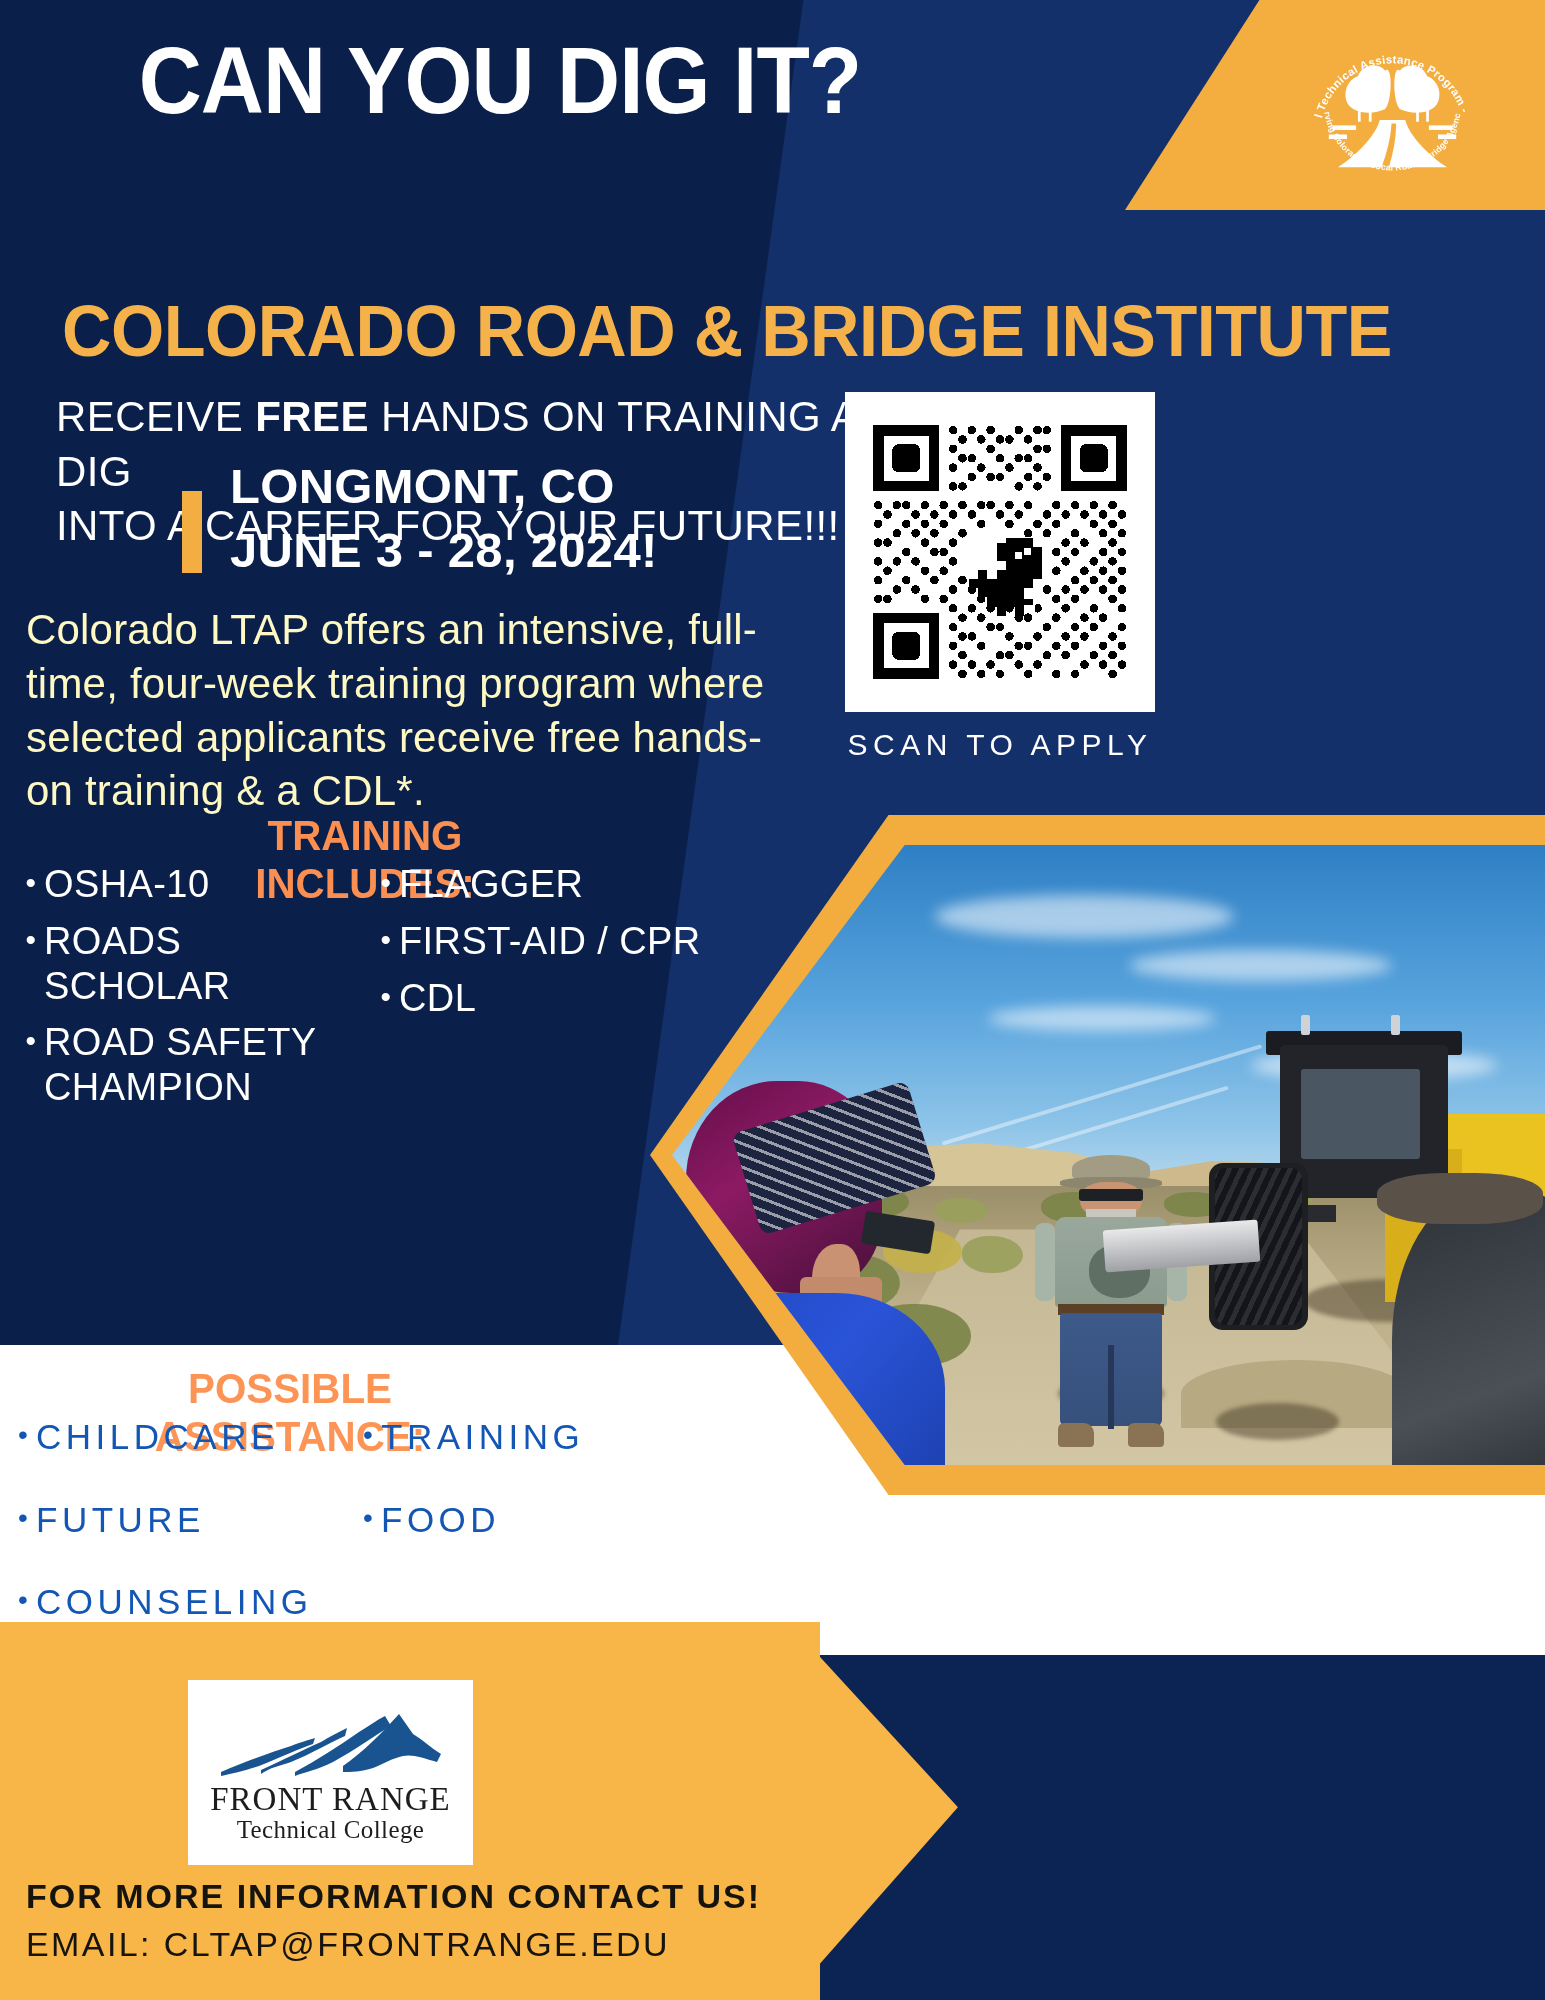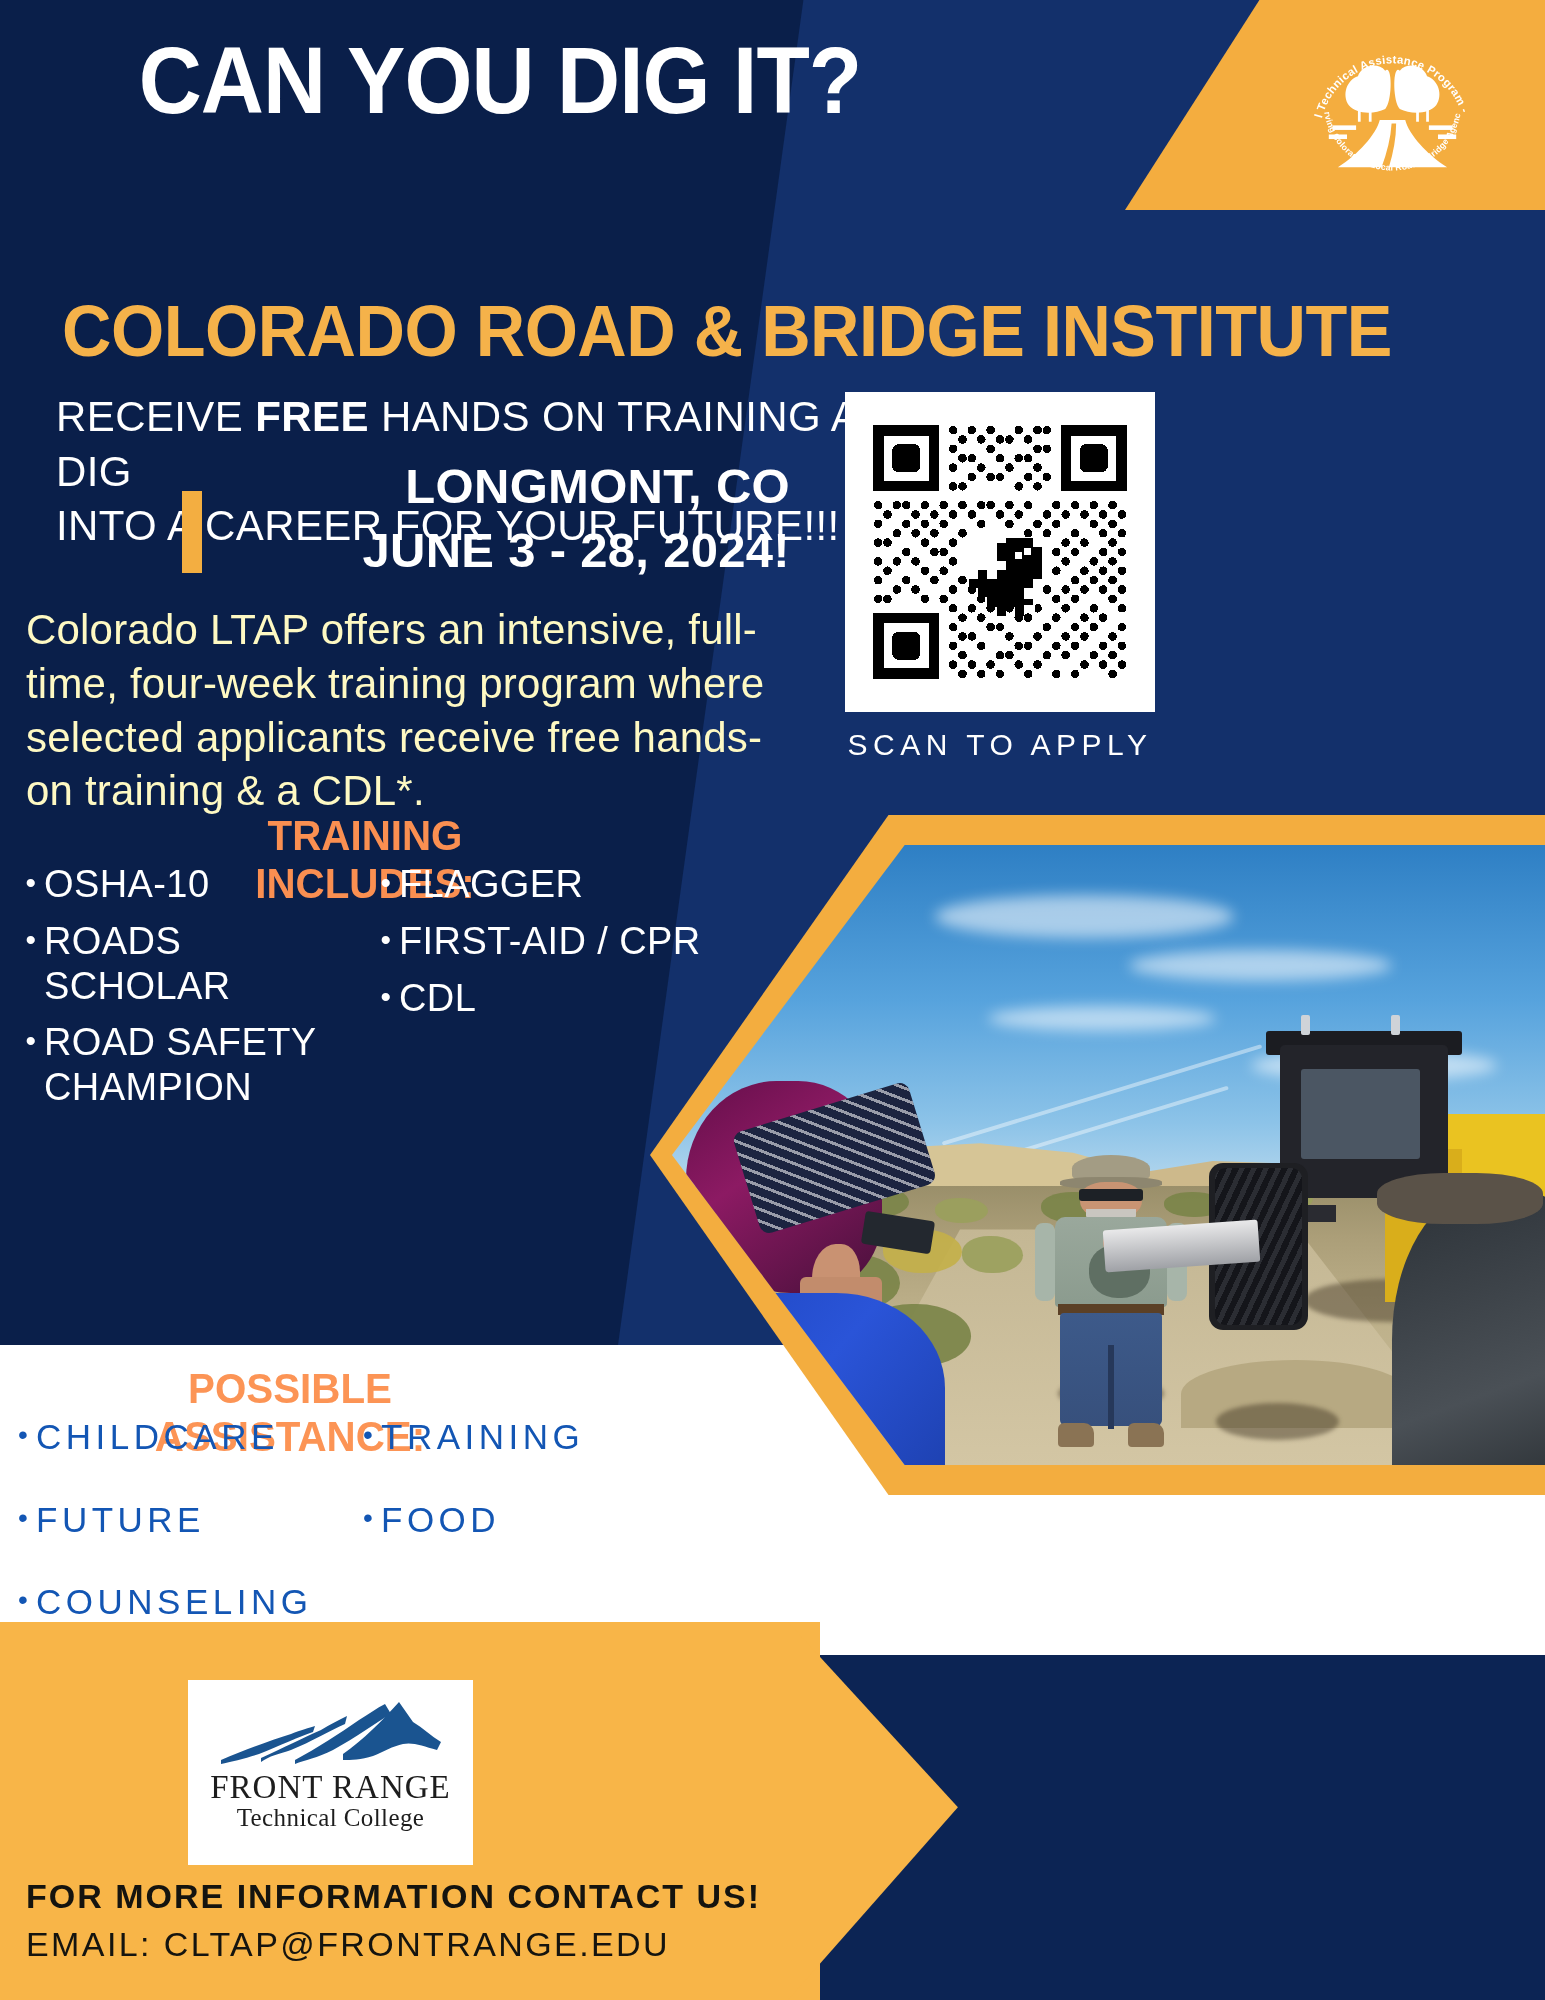--- a/index.html
+++ b/index.html
@@ -86,21 +86,21 @@
   .tagline b{ font-weight:bold; }
 
   
   .date-bar{
     position:absolute; left:182px; top:491px; width:20px; height:82px;
     background:#f3ae41;
   }
   .date-block{
     position:absolute; left:230px; top:455px; width:560px;
     color:#ffffff;
-    text-align:right;
+    text-align:left;
     font-family:"Liberation Sans Narrow","Liberation Sans", sans-serif;
     font-weight:bold;
     font-size:49px;
     line-height:1.30;
     letter-spacing:0.3px;
   }
 
   
   .qr-card{
     position:absolute; left:845px; top:392px; width:310px; height:320px;
@@ -295,21 +295,21 @@
           background:linear-gradient(#3d5a8a,#37507c); border-radius:4px 4px 6px 6px; }
   .m-legsplit{ position:absolute; left:48%; top:64%; width:4%; height:28%; background:#26385a; }
   .m-boot{ position:absolute; top:90%; width:26%; height:8%;
           background:#8a7354; border-radius:6px 10px 4px 4px; }
 
   
   .frcc-card{
     position:absolute; left:188px; top:1680px; width:285px; height:185px;
     background:#ffffff;
     display:flex; flex-direction:column; align-items:center; justify-content:flex-start;
-    padding-top:14px;
+    padding-top:26px;
   }
   .frcc-mtn{ width:228px; height:76px; }
   .frcc-name{
     font-family:"Liberation Serif", serif;
     color:#1d1d1d;
     font-size:33px;
     letter-spacing:1.0px;
     line-height:1.04;
     text-align:center;
     font-variant:small-caps;

